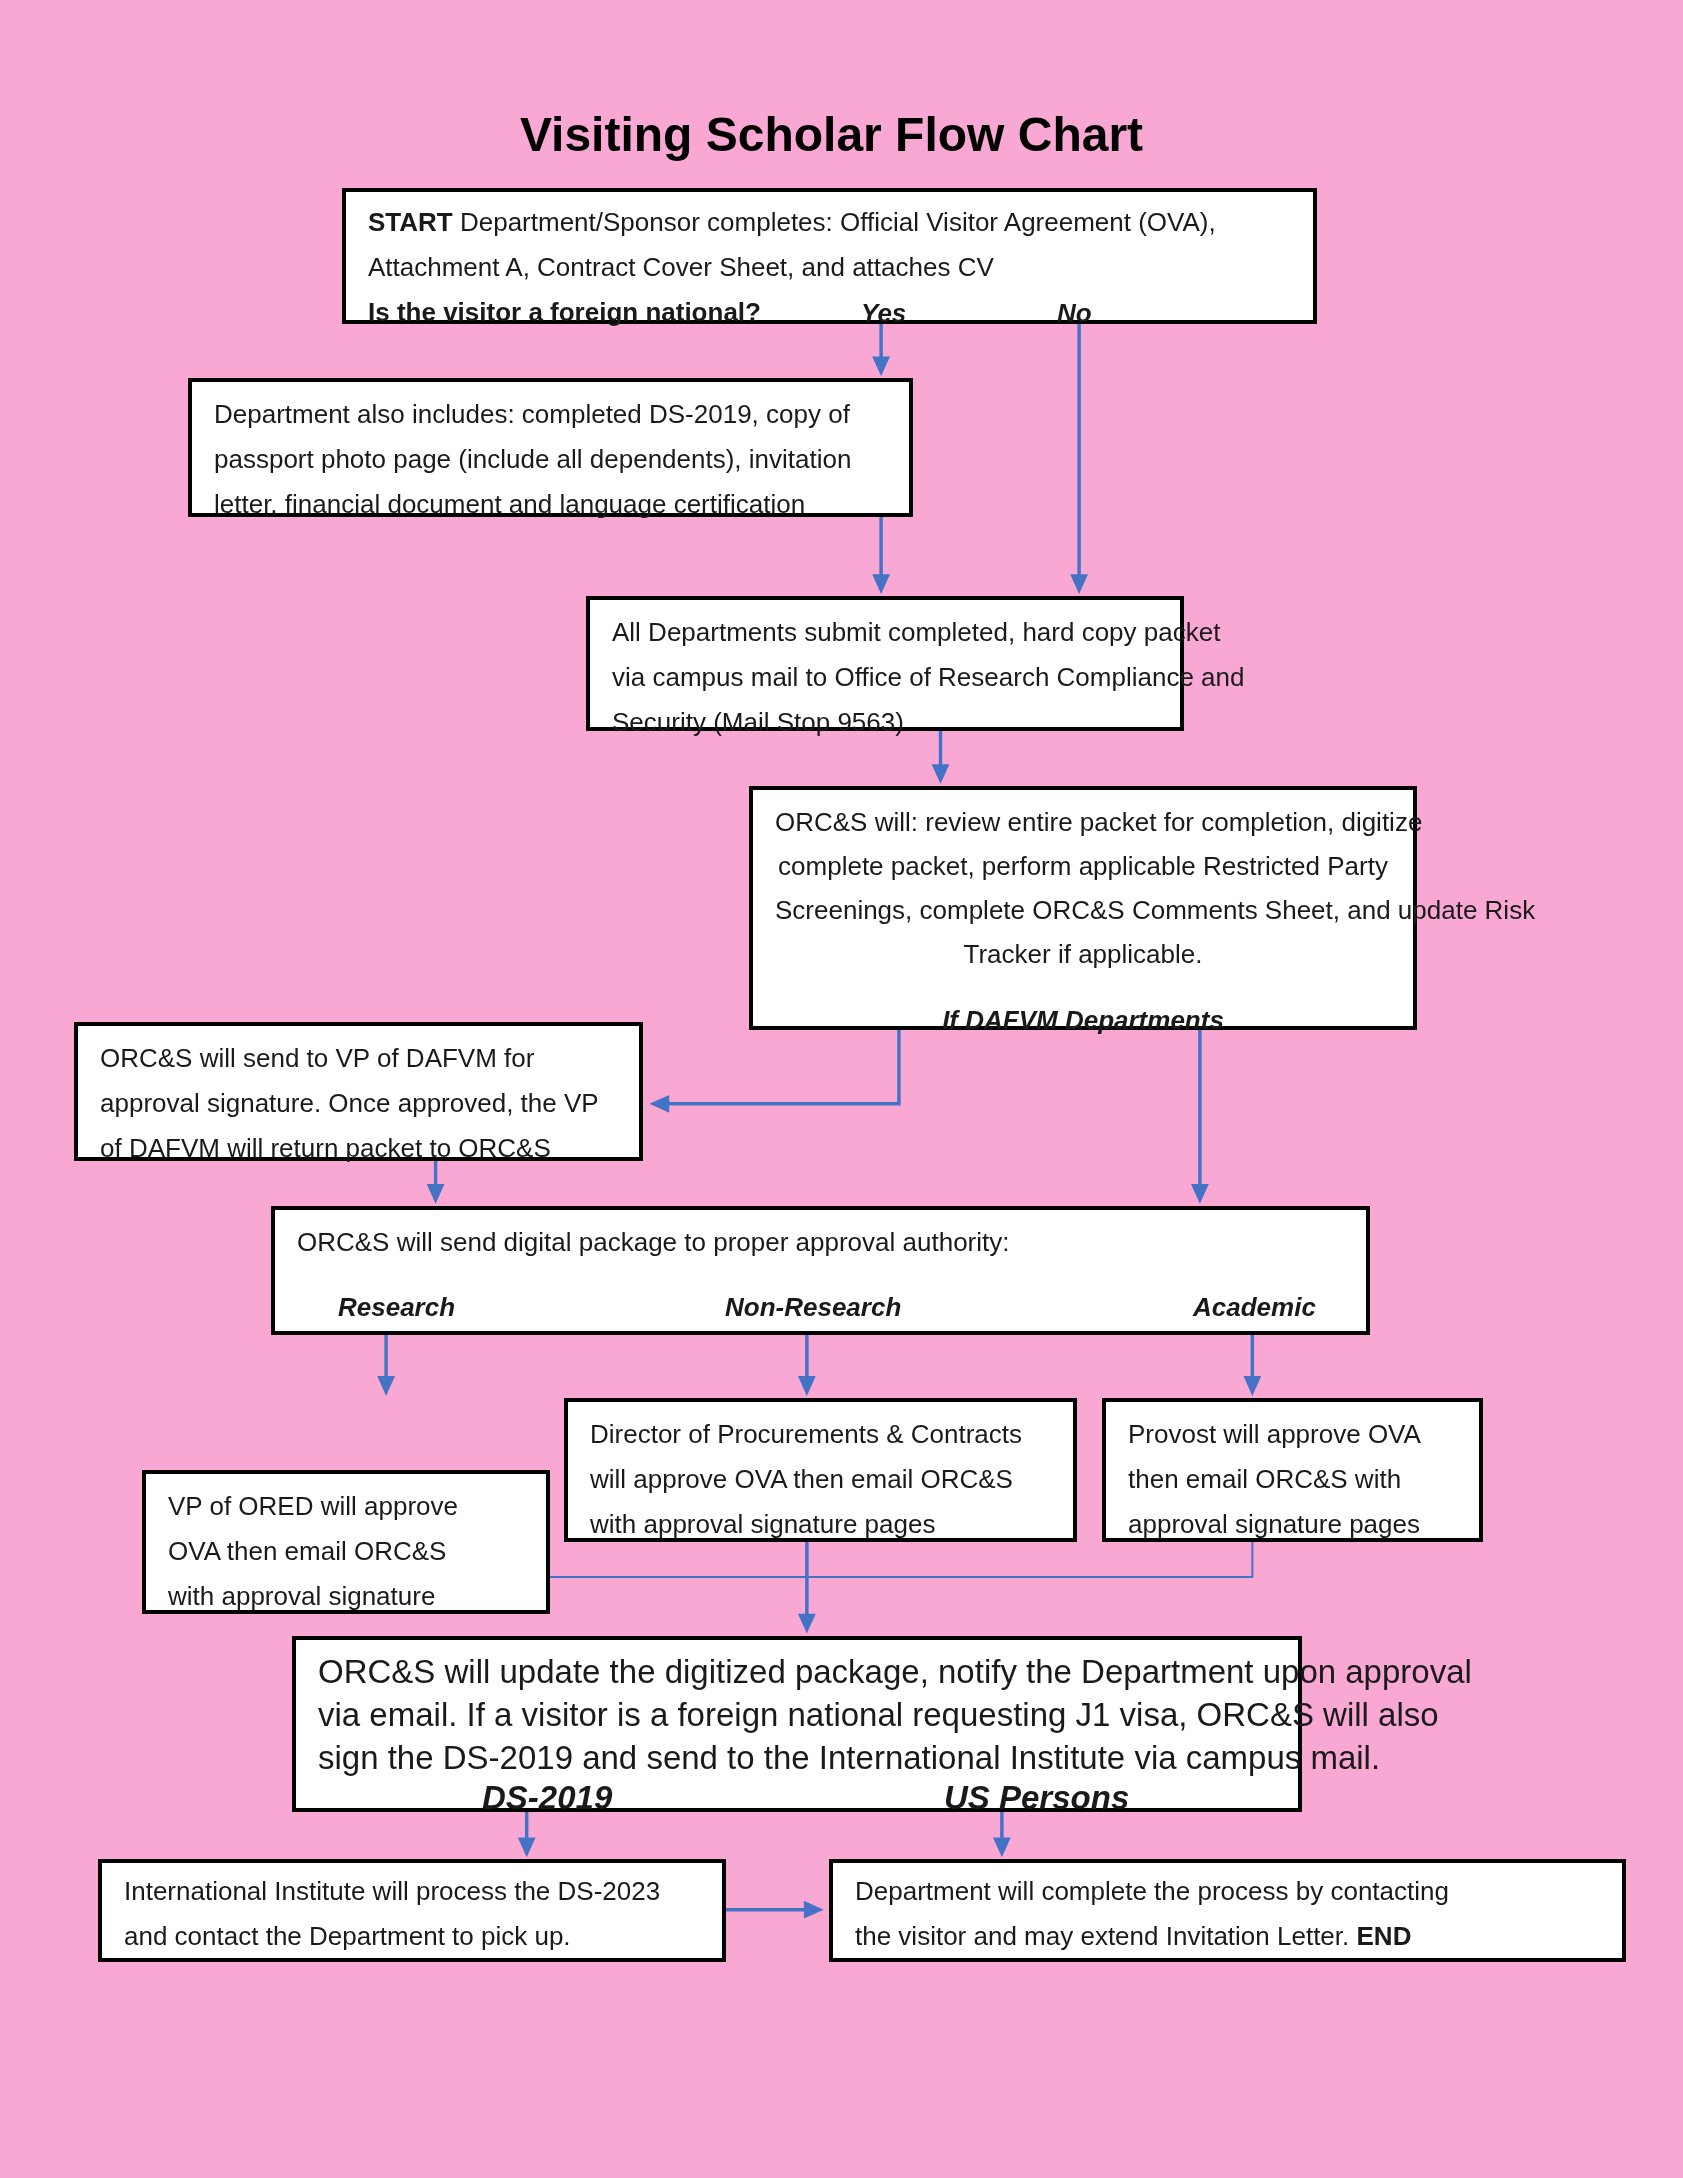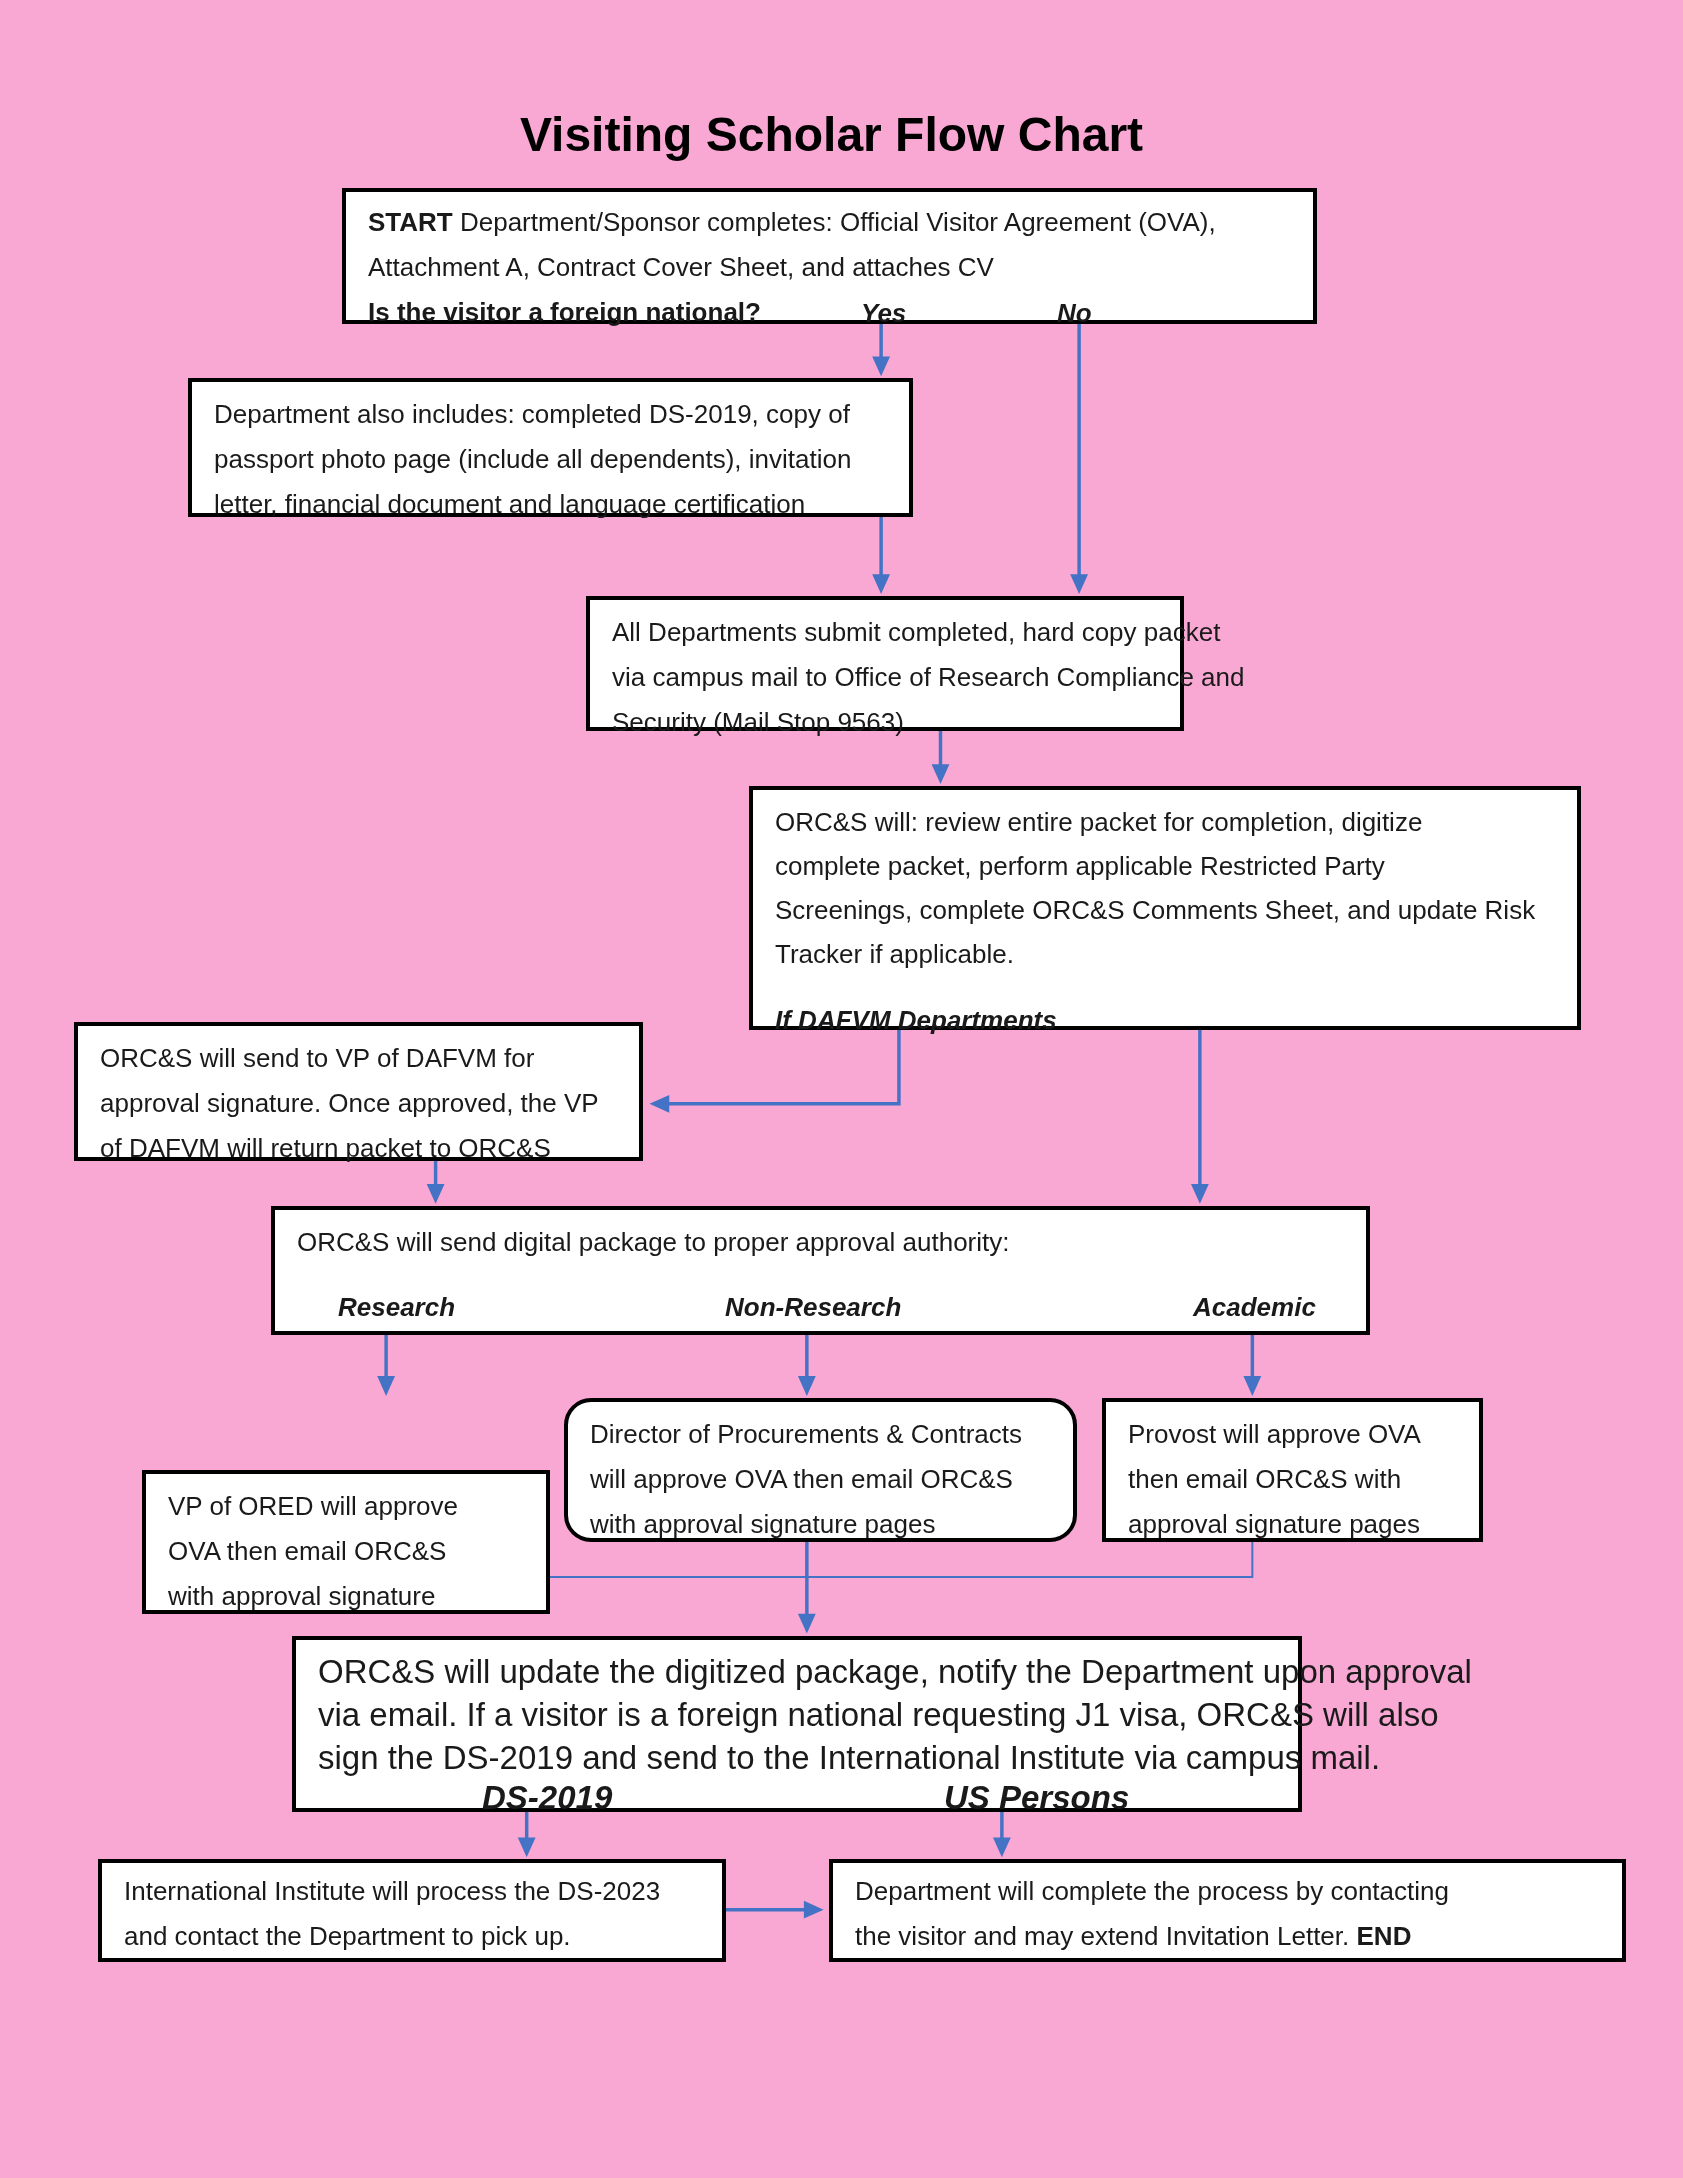--- a/index.html
+++ b/index.html
@@ -89,21 +89,21 @@
     <span class="ln">passport photo page (include all dependents), invitation</span>
     <span class="ln">letter, financial document and language certification</span>
   </div>
 
   <div class="box" style="left:586px;top:596px;width:598px;height:135px;">
     <span class="ln">All Departments submit completed, hard copy packet</span>
     <span class="ln">via campus mail to Office of Research Compliance and</span>
     <span class="ln">Security (Mail Stop 9563)</span>
   </div>
 
-  <div class="box" style="left:749px;top:786px;width:832px;height:244px;line-height:44px;">
+  <div class="box" style="left:749px;top:786px;width:668px;height:244px;line-height:44px;text-align:center;">
     <span class="ln">ORC&amp;S will: review entire packet for completion, digitize</span>
     <span class="ln">complete packet, perform applicable Restricted Party</span>
     <span class="ln">Screenings, complete ORC&amp;S Comments Sheet, and update Risk</span>
     <span class="ln">Tracker if applicable.</span>
     <span class="ln bi" style="margin-top:22px;">If DAFVM Departments</span>
   </div>
 
   <div class="box" style="left:74px;top:1022px;width:569px;height:139px;">
     <span class="ln">ORC&amp;S will send to VP of DAFVM for</span>
     <span class="ln">approval signature. Once approved, the VP</span>
@@ -116,21 +116,21 @@
     <span class="floating-label bi" style="left:450px;top:75px;">Non-Research</span>
     <span class="floating-label bi" style="left:918px;top:75px;">Academic</span>
   </div>
 
   <div class="box" style="left:142px;top:1470px;width:408px;height:144px;">
     <span class="ln">VP of ORED will approve</span>
     <span class="ln">OVA then email ORC&amp;S</span>
     <span class="ln">with approval signature</span>
   </div>
 
-  <div class="box" style="left:564px;top:1398px;width:513px;height:144px;border-radius:27px;">
+  <div class="box" style="left:564px;top:1398px;width:513px;height:144px;">
     <span class="ln">Director of Procurements &amp; Contracts</span>
     <span class="ln">will approve OVA then email ORC&amp;S</span>
     <span class="ln">with approval signature pages</span>
   </div>
 
   <div class="box" style="left:1102px;top:1398px;width:381px;height:144px;">
     <span class="ln">Provost will approve OVA</span>
     <span class="ln">then email ORC&amp;S with</span>
     <span class="ln">approval signature pages</span>
   </div>

